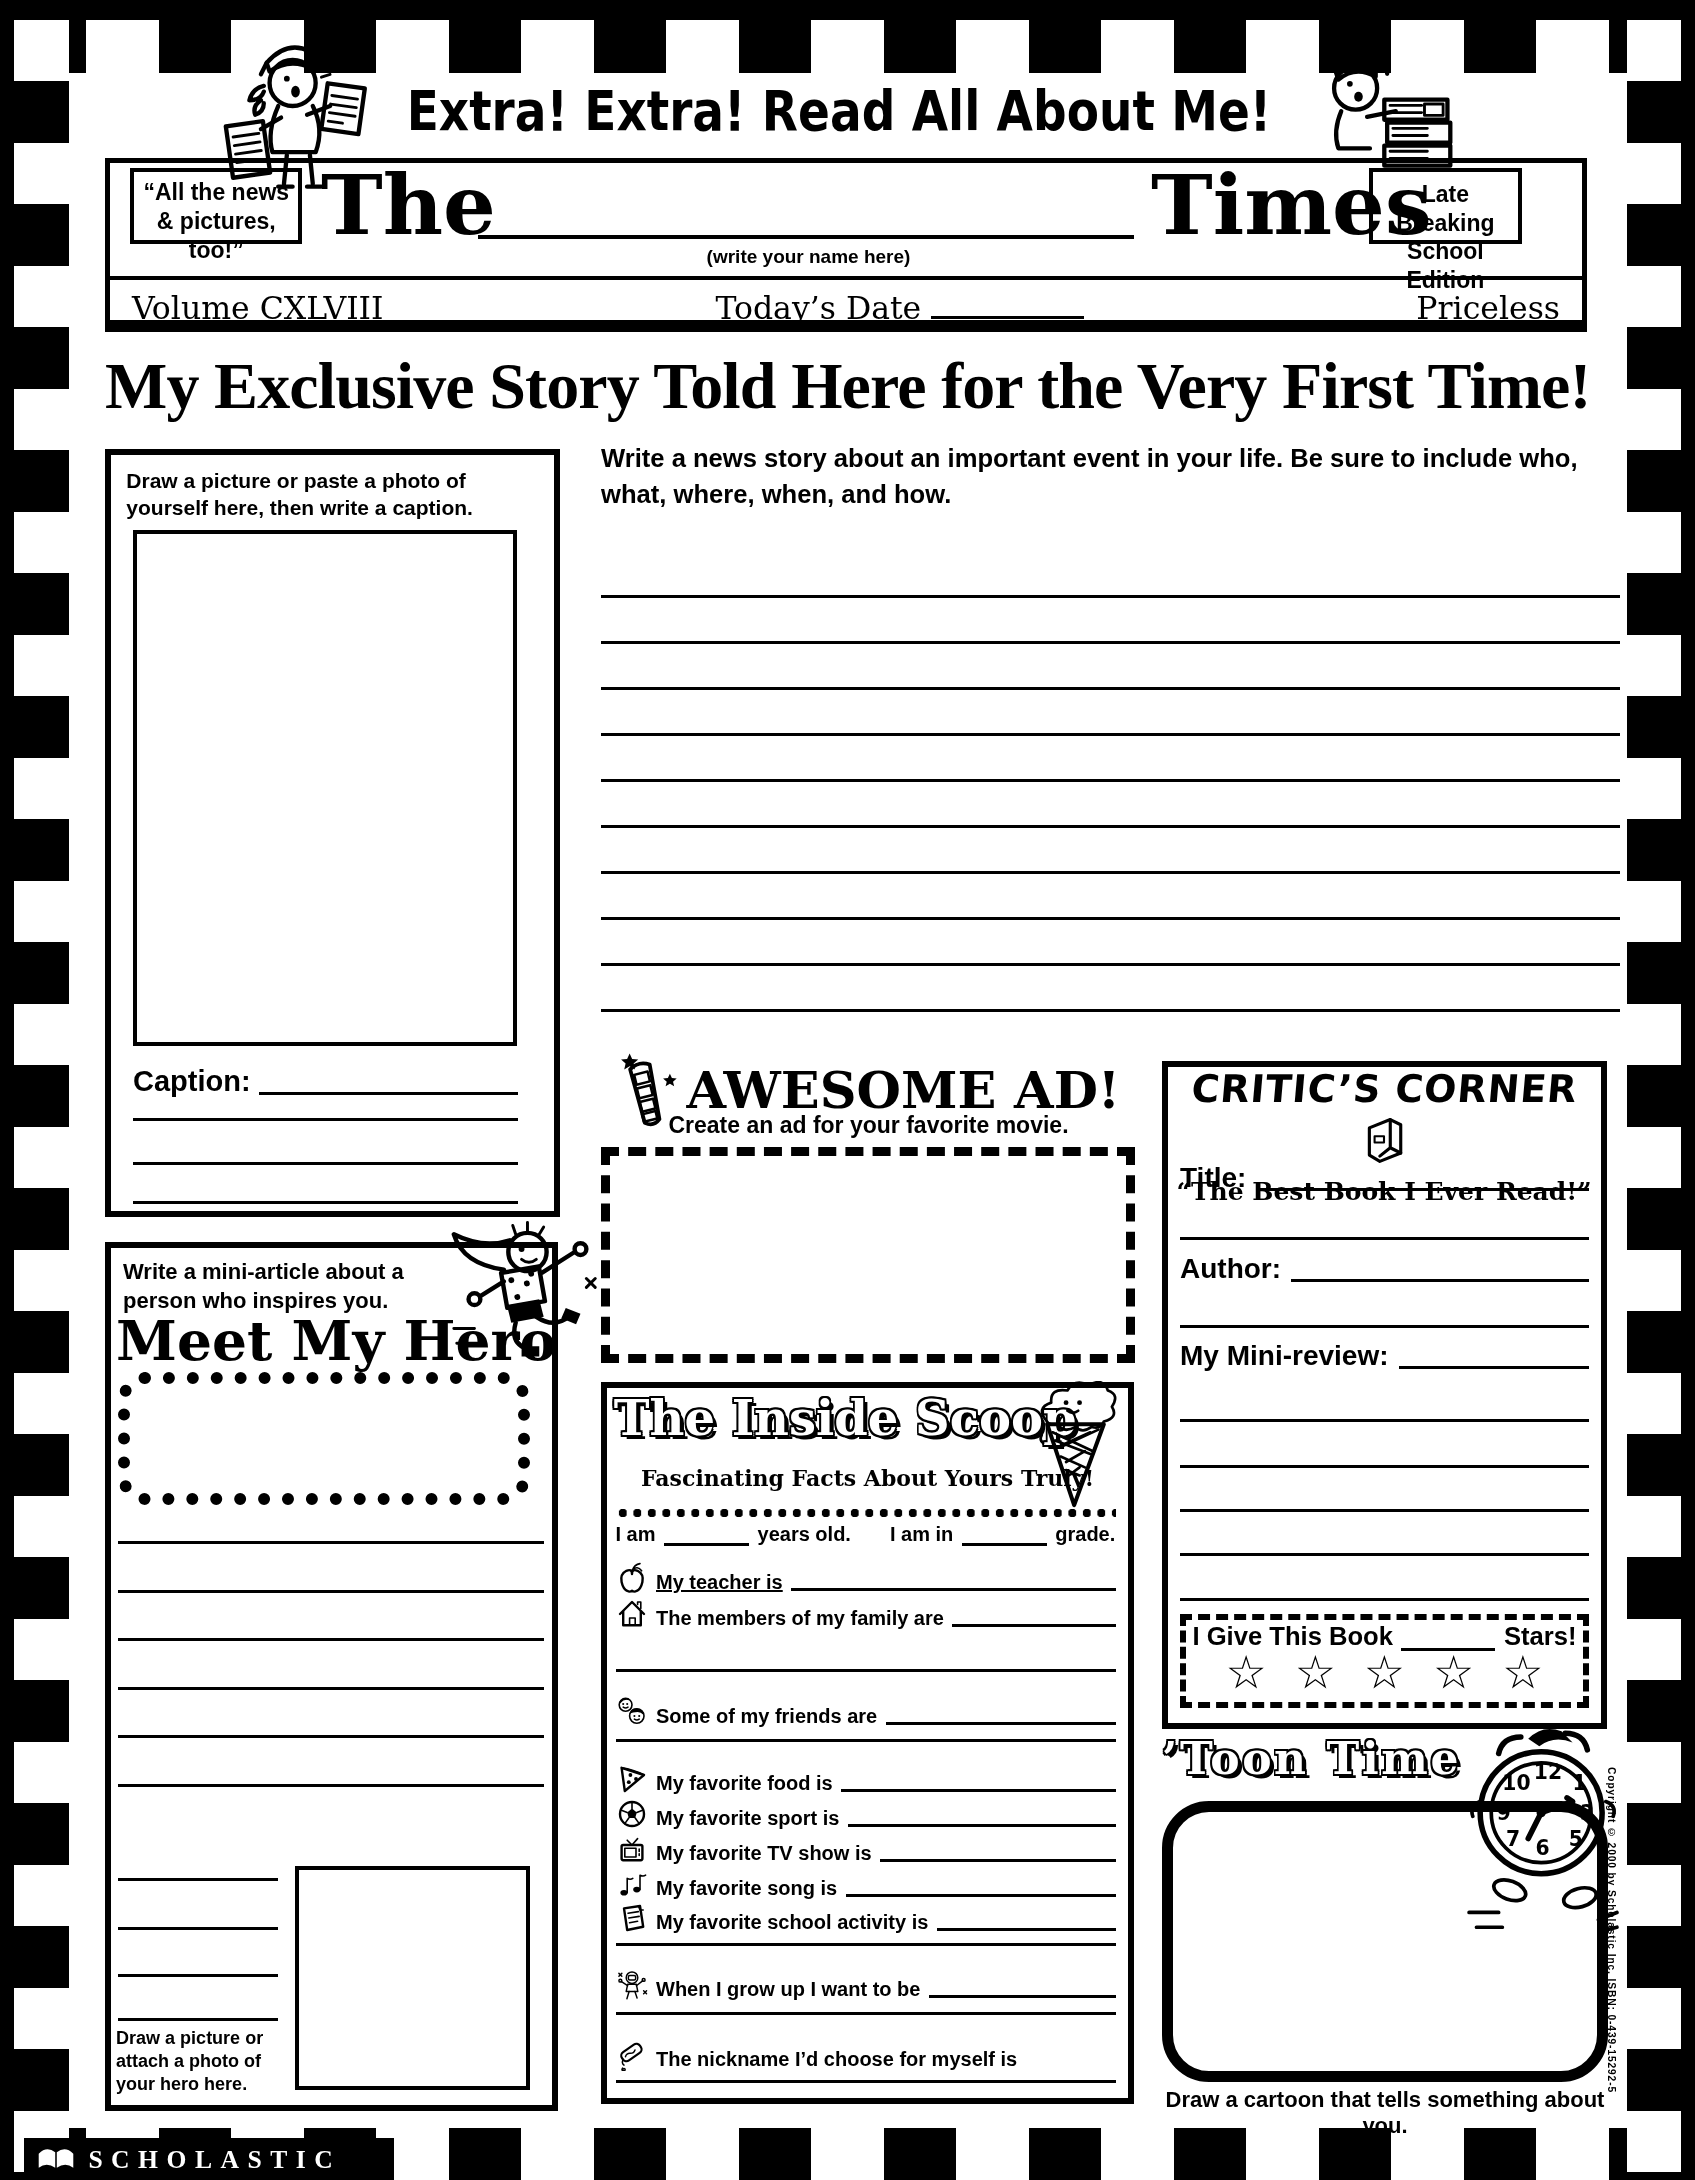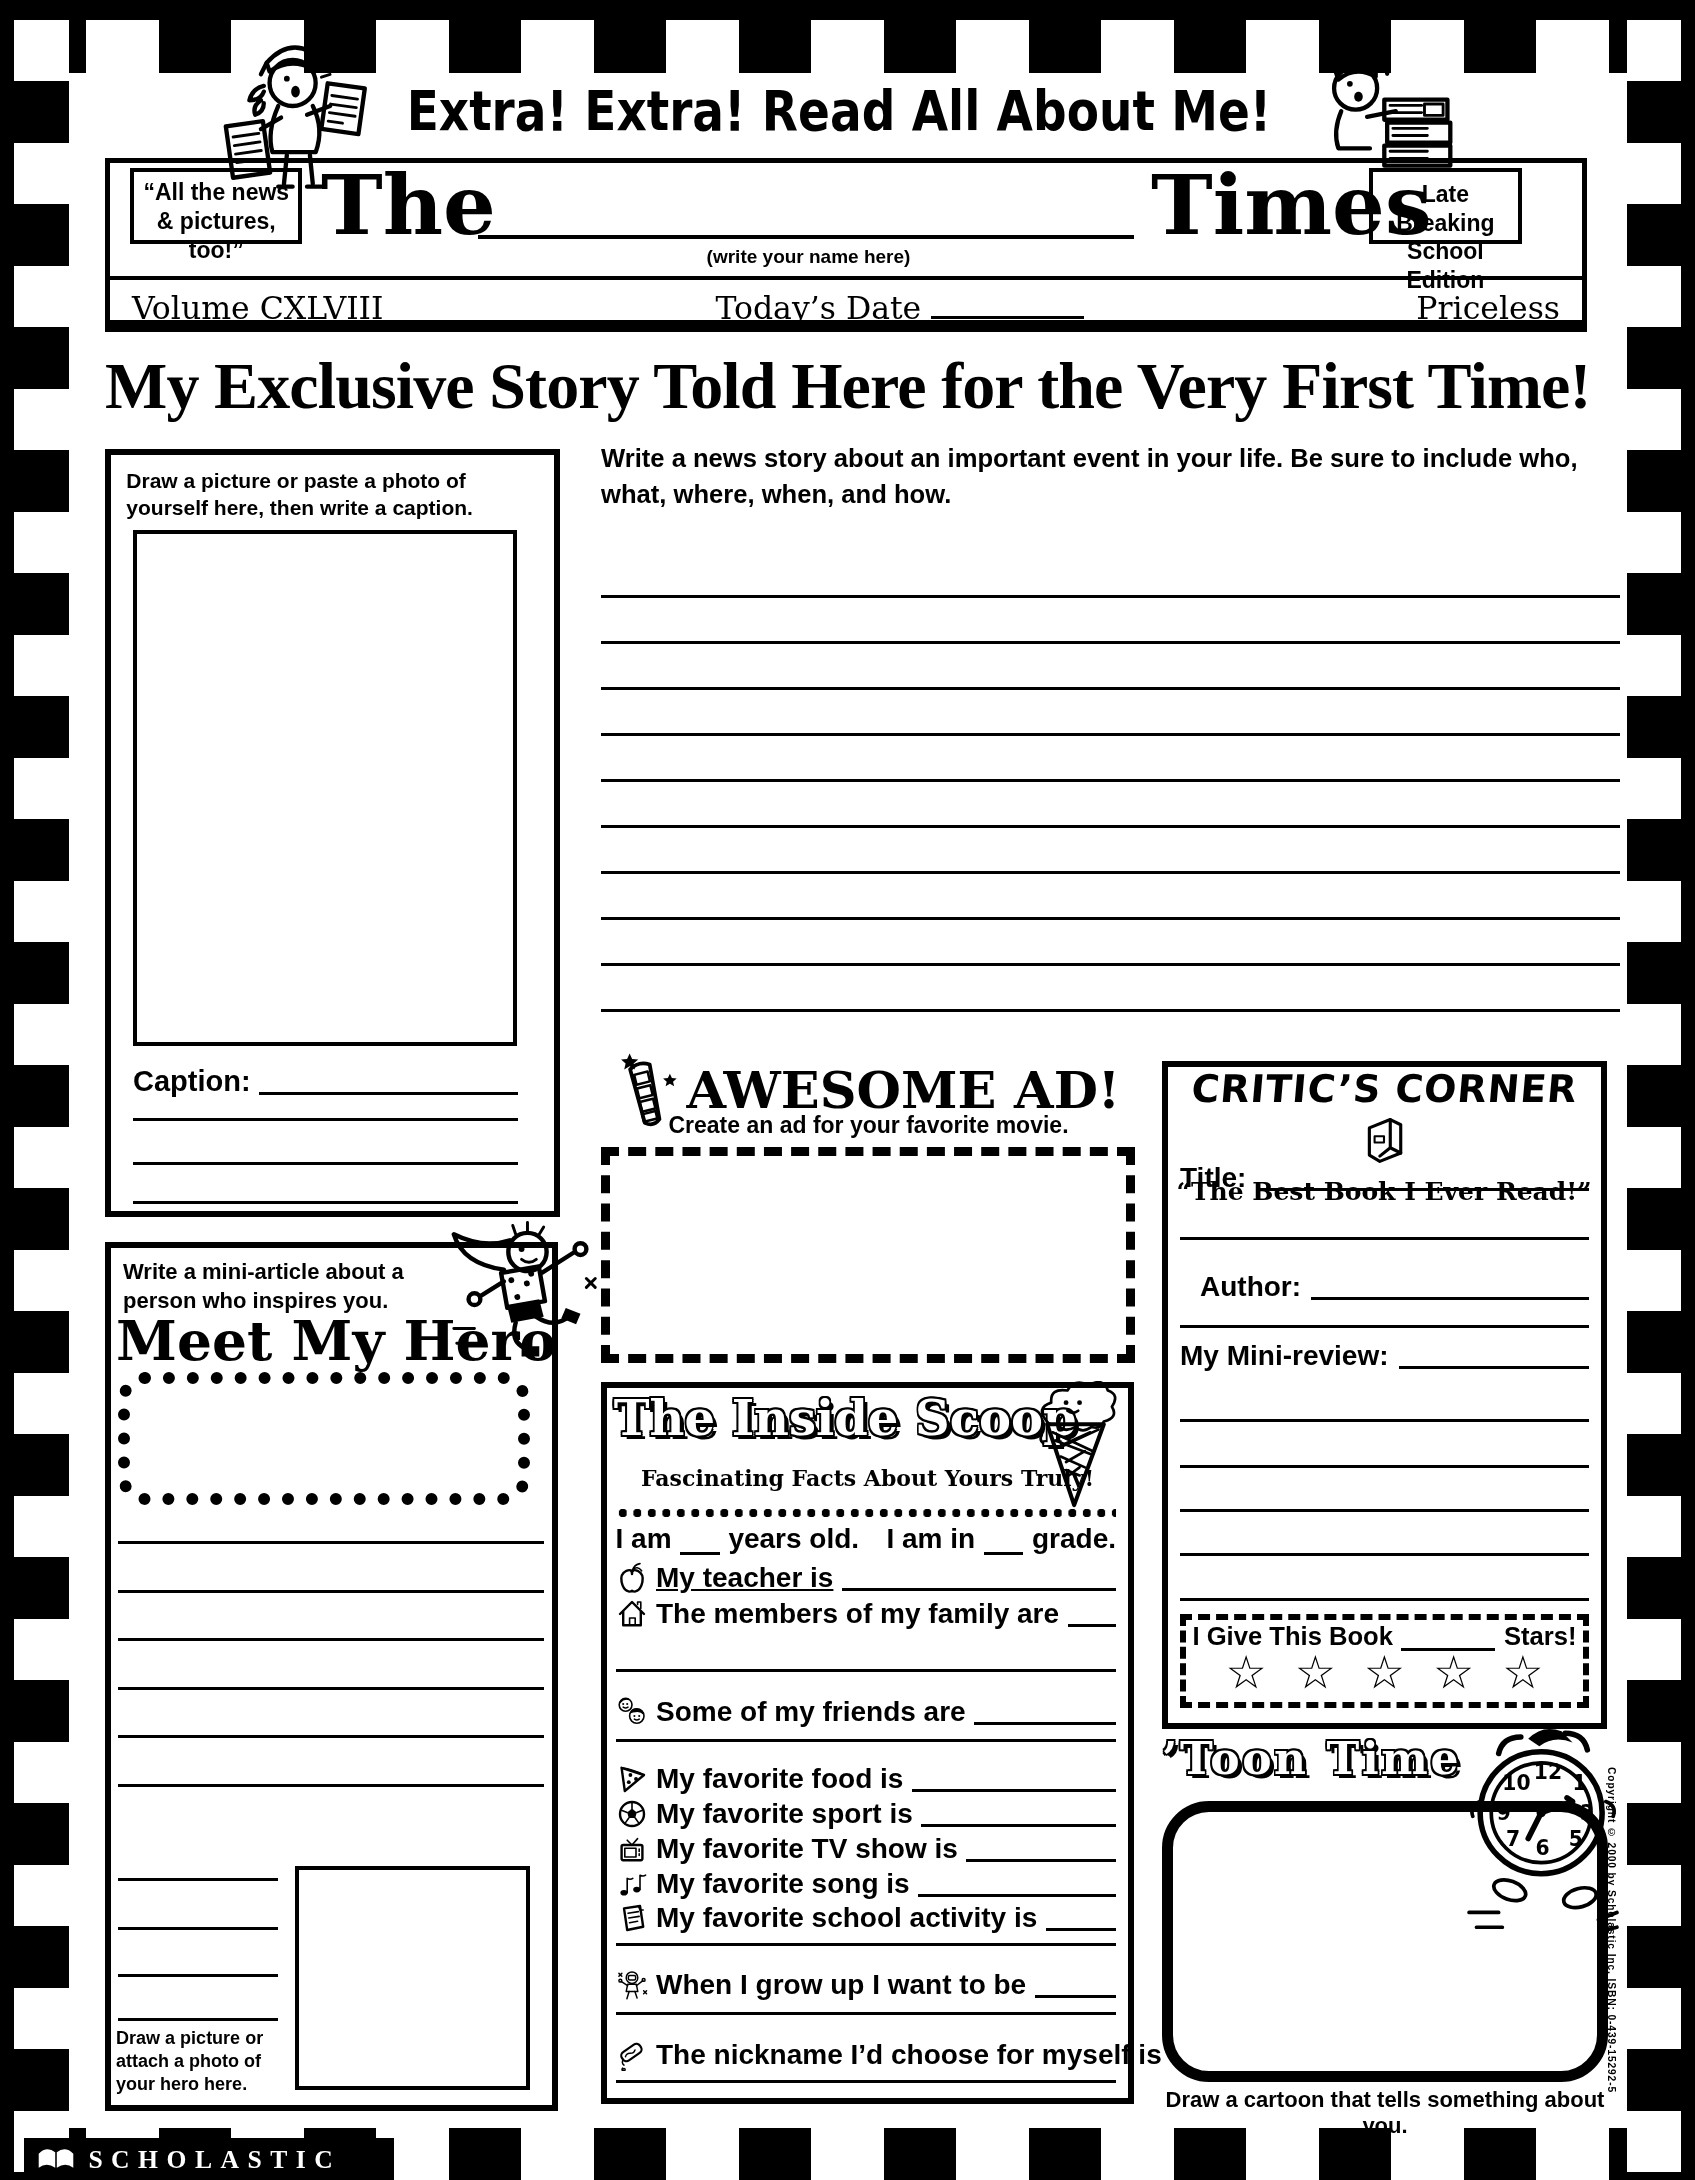--- a/index.html
+++ b/index.html
@@ -80,21 +80,21 @@
   #h-chain{position:absolute;left:6.8px;top:124px;width:388px;height:109px;border:12.8px dotted #000;border-radius:27px;}
   #h-photo{position:absolute;left:184px;top:618px;width:227px;height:216px;border:4.3px solid #000;}
   #h-photo-note{position:absolute;left:5.1px;top:779px;width:170px;font-size:18px;line-height:1.28;}
   
   #scoop{left:601px;top:1382px;width:521px;height:710px;}
   #s-title{position:absolute;left:6.8px;top:1.7px;font-size:48px;}
   #s-sub{position:absolute;left:0;top:77px;width:100%;text-align:center;
      font-family:"DejaVu Serif",serif;font-weight:bold;font-size:22px;}
   #s-dots{position:absolute;left:8.5px;right:12px;top:118px;height:13.6px;
      background:radial-gradient(circle 4.3px at 6.8px 6.8px,#000 95%,transparent) left center repeat-x;background-size:14.5px 13.6px;}
-  .srow{position:absolute;left:8.5px;right:12px;display:flex;align-items:flex-end;gap:8.5px;font-size:28px;font-weight:bold;}
+  .srow{position:absolute;left:8.5px;right:12px;display:flex;align-items:flex-end;gap:8.5px;font-size:20px;font-weight:bold;}
   .srow .lbl{white-space:nowrap;}
   .sicon{width:32px;height:32px;flex:0 0 32px;}
   .xline{position:absolute;left:8.5px;right:12px;border-bottom:3.4px solid #000;}
   #age-row{top:135px;}
   .agap{width:22px;}
   
   #toon-title{position:absolute;left:1162px;top:1733px;font-size:44px;letter-spacing:2.6px;}
   #toon-box{position:absolute;left:1162px;top:1801px;width:424px;height:259px;border:11px solid #000;border-radius:47px;background:#fff;}
   #toon-caption{position:absolute;left:1162px;top:2087px;width:446px;text-align:center;font-size:22px;}
   
@@ -237,21 +237,21 @@
         <path d="M28 4 L28 31 L38 36 M28 31 L18 39"></path>
         <rect class="thin" x="13" y="20" width="9" height="6"></rect>
       </svg>
       <span>“The Best Book I Ever Read!”</span>
     </div>
     <div class="crow bsans" style="top:95px;">
       <span>Title:</span>
       <span class="fill"></span>
     </div>
     <div class="ln cl" style="top:170px;"></div>
-    <div class="crow bsans" style="top:204px;margin-left:20px;">
+    <div class="crow bsans" style="top:186px;">
       <span>Author:</span>
       <span class="fill"></span>
     </div>
     <div class="ln cl" style="top:258px;"></div>
     <div class="crow bsans" style="top:273px;">
       <span>My Mini-review:</span>
       <span class="fill"></span>
     </div>
     <div class="ln cl" style="top:352px;"></div>
     <div class="ln cl" style="top:398px;"></div>

